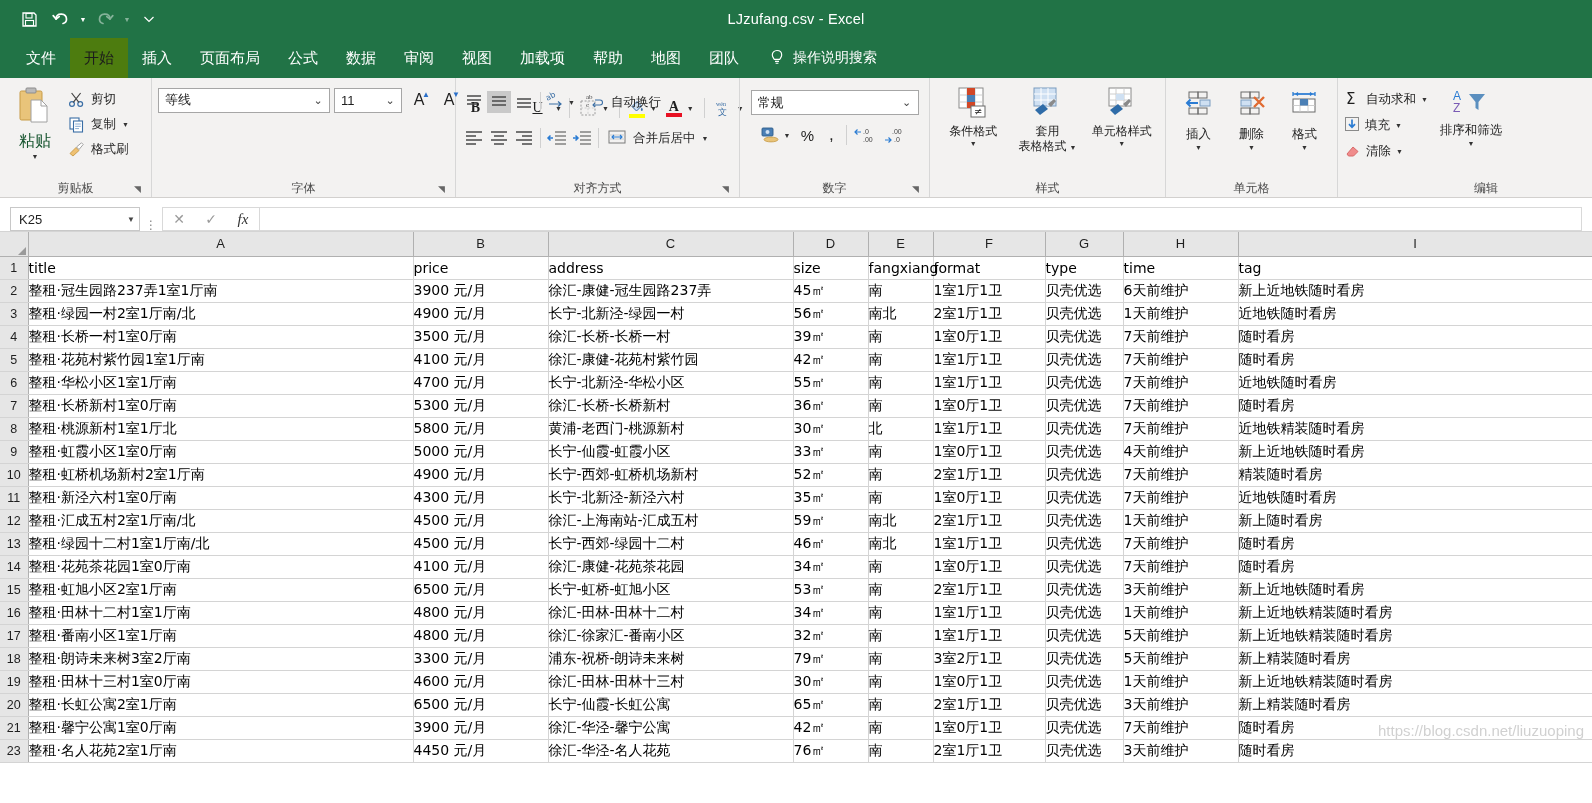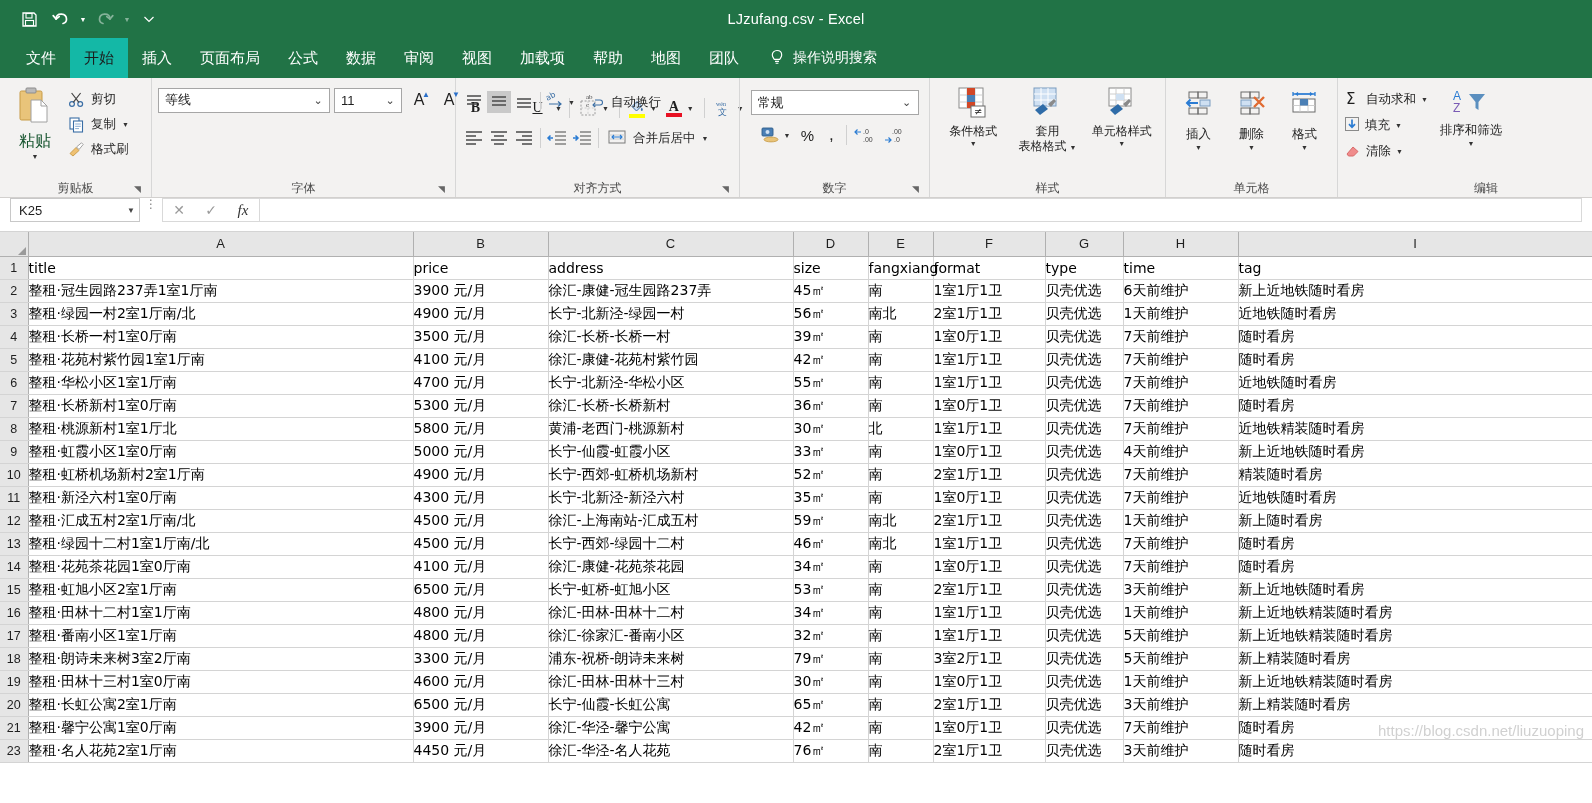--- a/index.html
+++ b/index.html
@@ -51,21 +51,21 @@
     padding-left: 12px;
   }
   .tab {
     padding: 0 14px;
     display: flex; align-items: center;
     color: #ffffff;
     font-size: 15px;
     white-space: nowrap;
   }
   .tab.active {
-    background: #14b8a6;
+    background: #4d7c0f;
     color: #1c1c1c;
   }
   .tellme {
     display: flex; align-items: center; gap: 8px;
     padding-left: 16px;
     color: #ffffff;
     font-size: 14px;
   }
   .bulb { width: 16px; height: 18px; display: block; }
 
@@ -186,21 +186,21 @@
   .g-edit { flex: 1; }
   .ed-left { display: flex; flex-direction: column; gap: 3px; padding-top: 4px; }
   .ed-item { display: flex; align-items: center; gap: 5px; height: 23px; font-size: 12.5px; color:#1f1f1f; }
   .ed-item .dd { font-size: 7px; color: #333; }
   .sortf { width: 86px; display: flex; flex-direction: column; align-items: center; padding-top: 4px; }
 
   
   .formulabar {
     height: 34px;
     background: #ffffff;
-    display: flex; align-items: flex-start;
+    display: flex; align-items: flex-end;
     padding: 0 4px;
     border-bottom: 1px solid #d4d4d4;
   }
   .namebox {
     width: 130px; height: 24px;
     border: 1px solid #c8c8c8;
     background: #ffffff;
     display: flex; align-items: center;
     padding: 0 4px 0 8px;
     margin-left: 6px;

